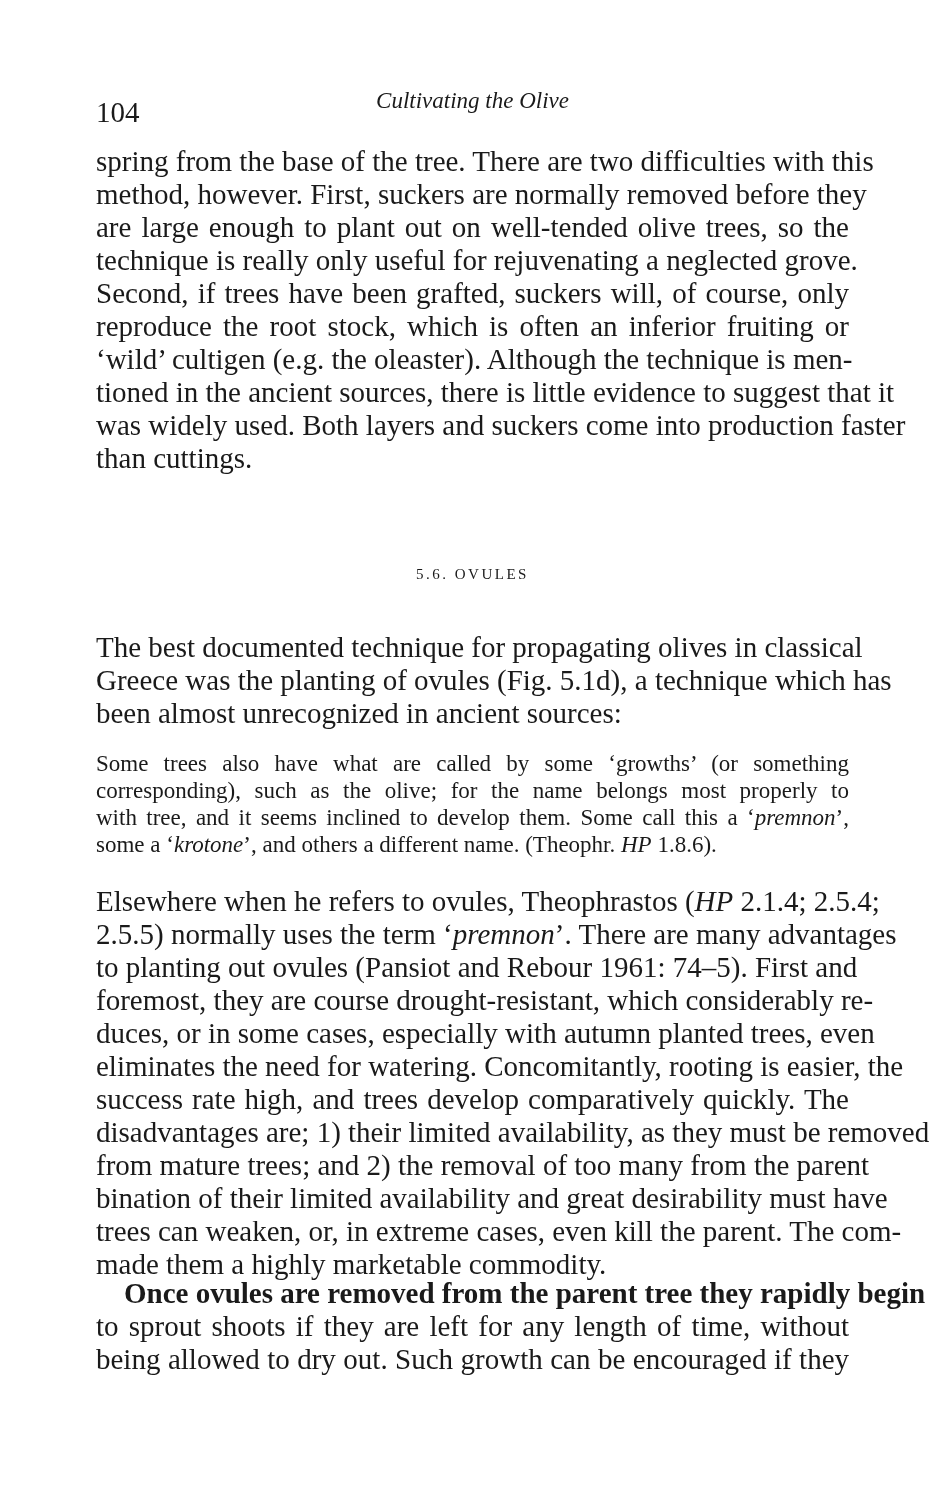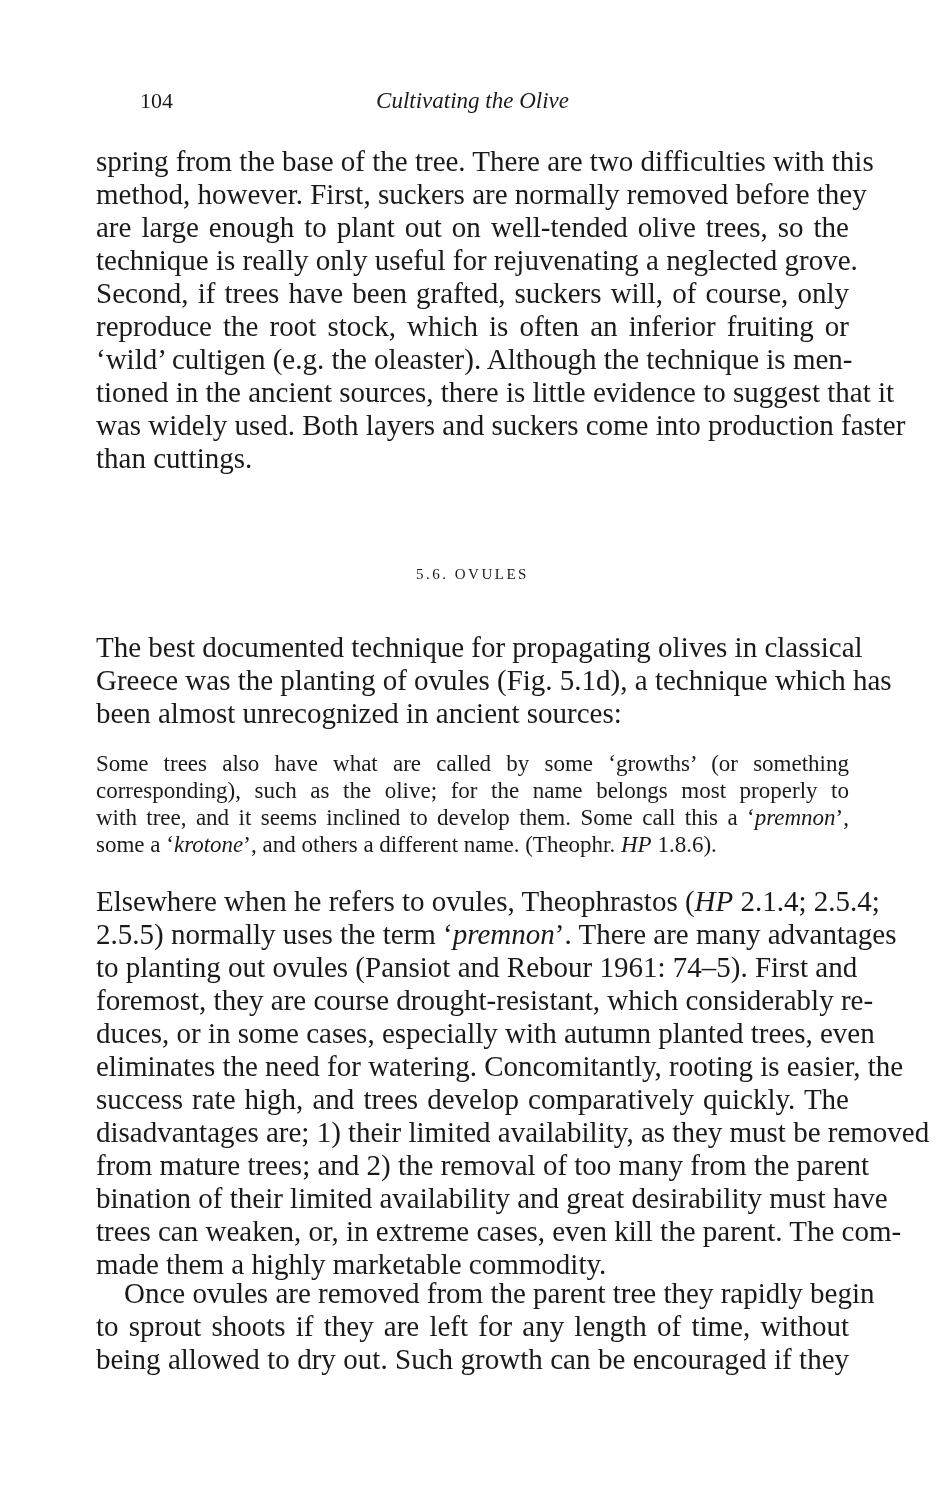--- a/index.html
+++ b/index.html
@@ -1,25 +1,25 @@
 <!DOCTYPE html>
 <html><head>
 <meta charset="utf-8">
 <style>
   html, body { margin: 0; padding: 0; background: #ffffff; }
   body { width: 945px; height: 1497px; position: relative; overflow: hidden;
          font-family: "Liberation Serif", "DejaVu Serif", serif; color: #1a1a1a; }
   .page { position: absolute; left: 0; top: 0; width: 945px; height: 1497px; }
   .running-head { position: absolute; top: 88px; left: 96px; width: 753px; height: 34px; }
-  .folio { position: absolute; left: 0; top: 0; font-size: 22px; margin-left: 44px; }
+  .folio { position: absolute; left: 0; top: 8px; font-size: 29px; }
   .running-title { position: absolute; left: 0; right: 0; top: 0; text-align: center; font-style: italic; font-size: 23px; }
   .block { position: absolute; left: 96px; width: 753px; }
   .line { display: block; white-space: nowrap; text-align: justify; text-align-last: justify; height: 33px; line-height: 33px; font-size: 29px; }
   .line.last { text-align-last: left; }
-  .line.indent { text-indent: 28px; }
+  .line.indent { text-indent: 28px; font-weight: bold; }
   .q .line { height: 27px; line-height: 27px; font-size: 23px; }
   .heading { position: absolute; top: 566px; left: 96px; width: 753px; text-align: center; font-size: 15px; letter-spacing: 2.5px; }
   i { font-style: italic; }
 </style>
 </head>
 <body>
 
 <div class="page">
 
   <div class="running-head">

